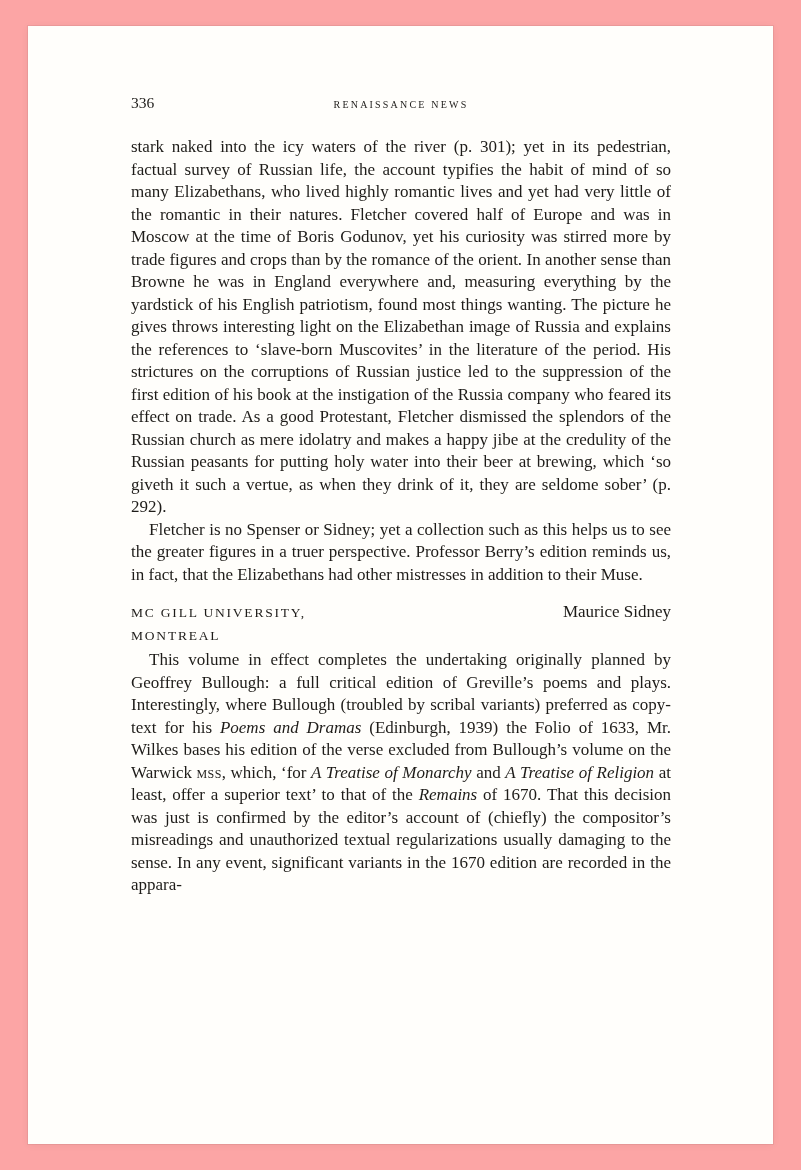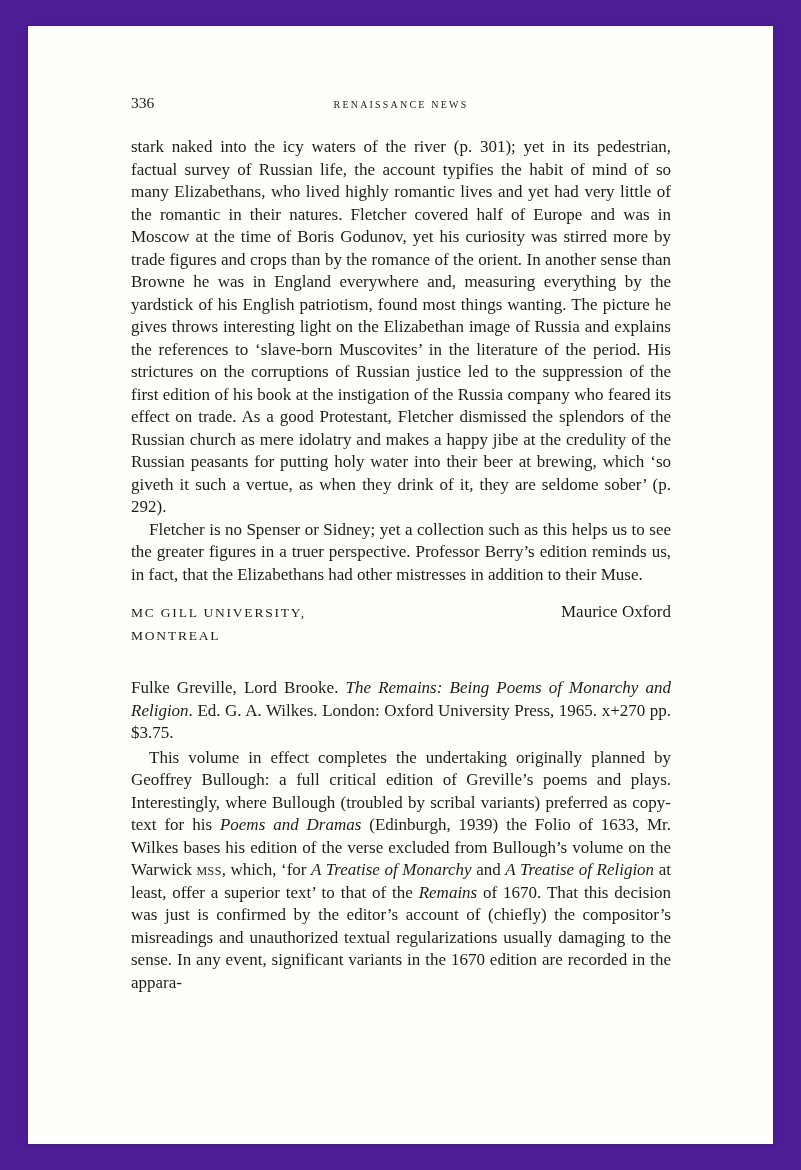--- a/index.html
+++ b/index.html
@@ -7,21 +7,21 @@
     padding: 0;
     width: 801px;
     height: 1170px;
     background: #f3f2ee;
     font-family: "Liberation Serif", "DejaVu Serif", serif;
   }
   .scan-surface {
     position: relative;
     width: 801px;
     height: 1170px;
-    background: #4c1d95;
+    background: #fca5a5;
     overflow: hidden;
   }
   .scan-page {
     position: absolute;
     left: 28px;
     top: 26px;
     right: 28px;
     bottom: 26px;
     background: #fffefb;
     box-shadow: 0 0 0 1px rgba(0,0,0,0.05), 0 1px 8px rgba(0,0,0,0.06);
@@ -100,23 +100,22 @@
         <span class="journal-title">RENAISSANCE NEWS</span>
         <span class="head-spacer"></span>
       </div>
 
       <p class="body-par">stark naked into the icy waters of the river (p. 301); yet in its pedestrian, factual survey of Russian life, the account typifies the habit of mind of so many Elizabethans, who lived highly romantic lives and yet had very little of the romantic in their natures. Fletcher covered half of Europe and was in Moscow at the time of Boris Godunov, yet his curiosity was stirred more by trade figures and crops than by the romance of the orient. In another sense than Browne he was in England everywhere and, measuring everything by the yardstick of his English patriotism, found most things wanting. The picture he gives throws interesting light on the Elizabethan image of Russia and explains the references to ‘slave-born Muscovites’ in the literature of the period. His strictures on the corruptions of Russian justice led to the suppression of the first edition of his book at the instigation of the Russia company who feared its effect on trade. As a good Protestant, Fletcher dismissed the splendors of the Russian church as mere idolatry and makes a happy jibe at the credulity of the Russian peasants for putting holy water into their beer at brewing, which ‘so giveth it such a vertue, as when they drink of it, they are seldome sober’ (p. 292).</p>
 
       <p class="body-par indent">Fletcher is no Spenser or Sidney; yet a collection such as this helps us to see the greater figures in a truer perspective. Professor Berry’s edition reminds us, in fact, that the Elizabethans had other mistresses in addition to their Muse.</p>
 
       <div class="signature-row">
         <span class="affiliation">MC GILL UNIVERSITY,</span>
-        <span class="reviewer">Maurice Oxford</span>
+        <span class="reviewer">Maurice Sidney</span>
       </div>
       <div class="affiliation">MONTREAL</div>
 
-      <p class="review-heading"><span class="seg-roman">Fulke Greville, Lord Brooke. </span><span class="seg-italic">The Remains: Being Poems of Monarchy and Religion</span><span class="seg-roman">. Ed. G. A. Wilkes. London: Oxford University Press, 1965. x+270 pp. $3.75.</span></p>
 
       <p class="body-par indent review-body"><span class="seg-roman">This volume in effect completes the undertaking originally planned by Geoffrey Bullough: a full critical edition of Greville’s poems and plays. Interestingly, where Bullough (troubled by scribal variants) preferred as copy-text for his </span><span class="seg-italic">Poems and Dramas</span><span class="seg-roman"> (Edinburgh, 1939) the Folio of 1633, Mr. Wilkes bases his edition of the verse excluded from Bullough’s volume on the Warwick </span><span class="seg-smallcaps">mss</span><span class="seg-roman">, which, ‘for </span><span class="seg-italic">A Treatise of Monarchy</span><span class="seg-roman"> and </span><span class="seg-italic">A Treatise of Religion</span><span class="seg-roman"> at least, offer a superior text’ to that of the </span><span class="seg-italic">Remains</span><span class="seg-roman"> of 1670. That this decision was just is confirmed by the editor’s account of (chiefly) the compositor’s misreadings and unauthorized textual regularizations usually damaging to the sense. In any event, significant variants in the 1670 edition are recorded in the appara-</span></p>
 
     </div>
   </div>
 </div>
 
 </body></html>

